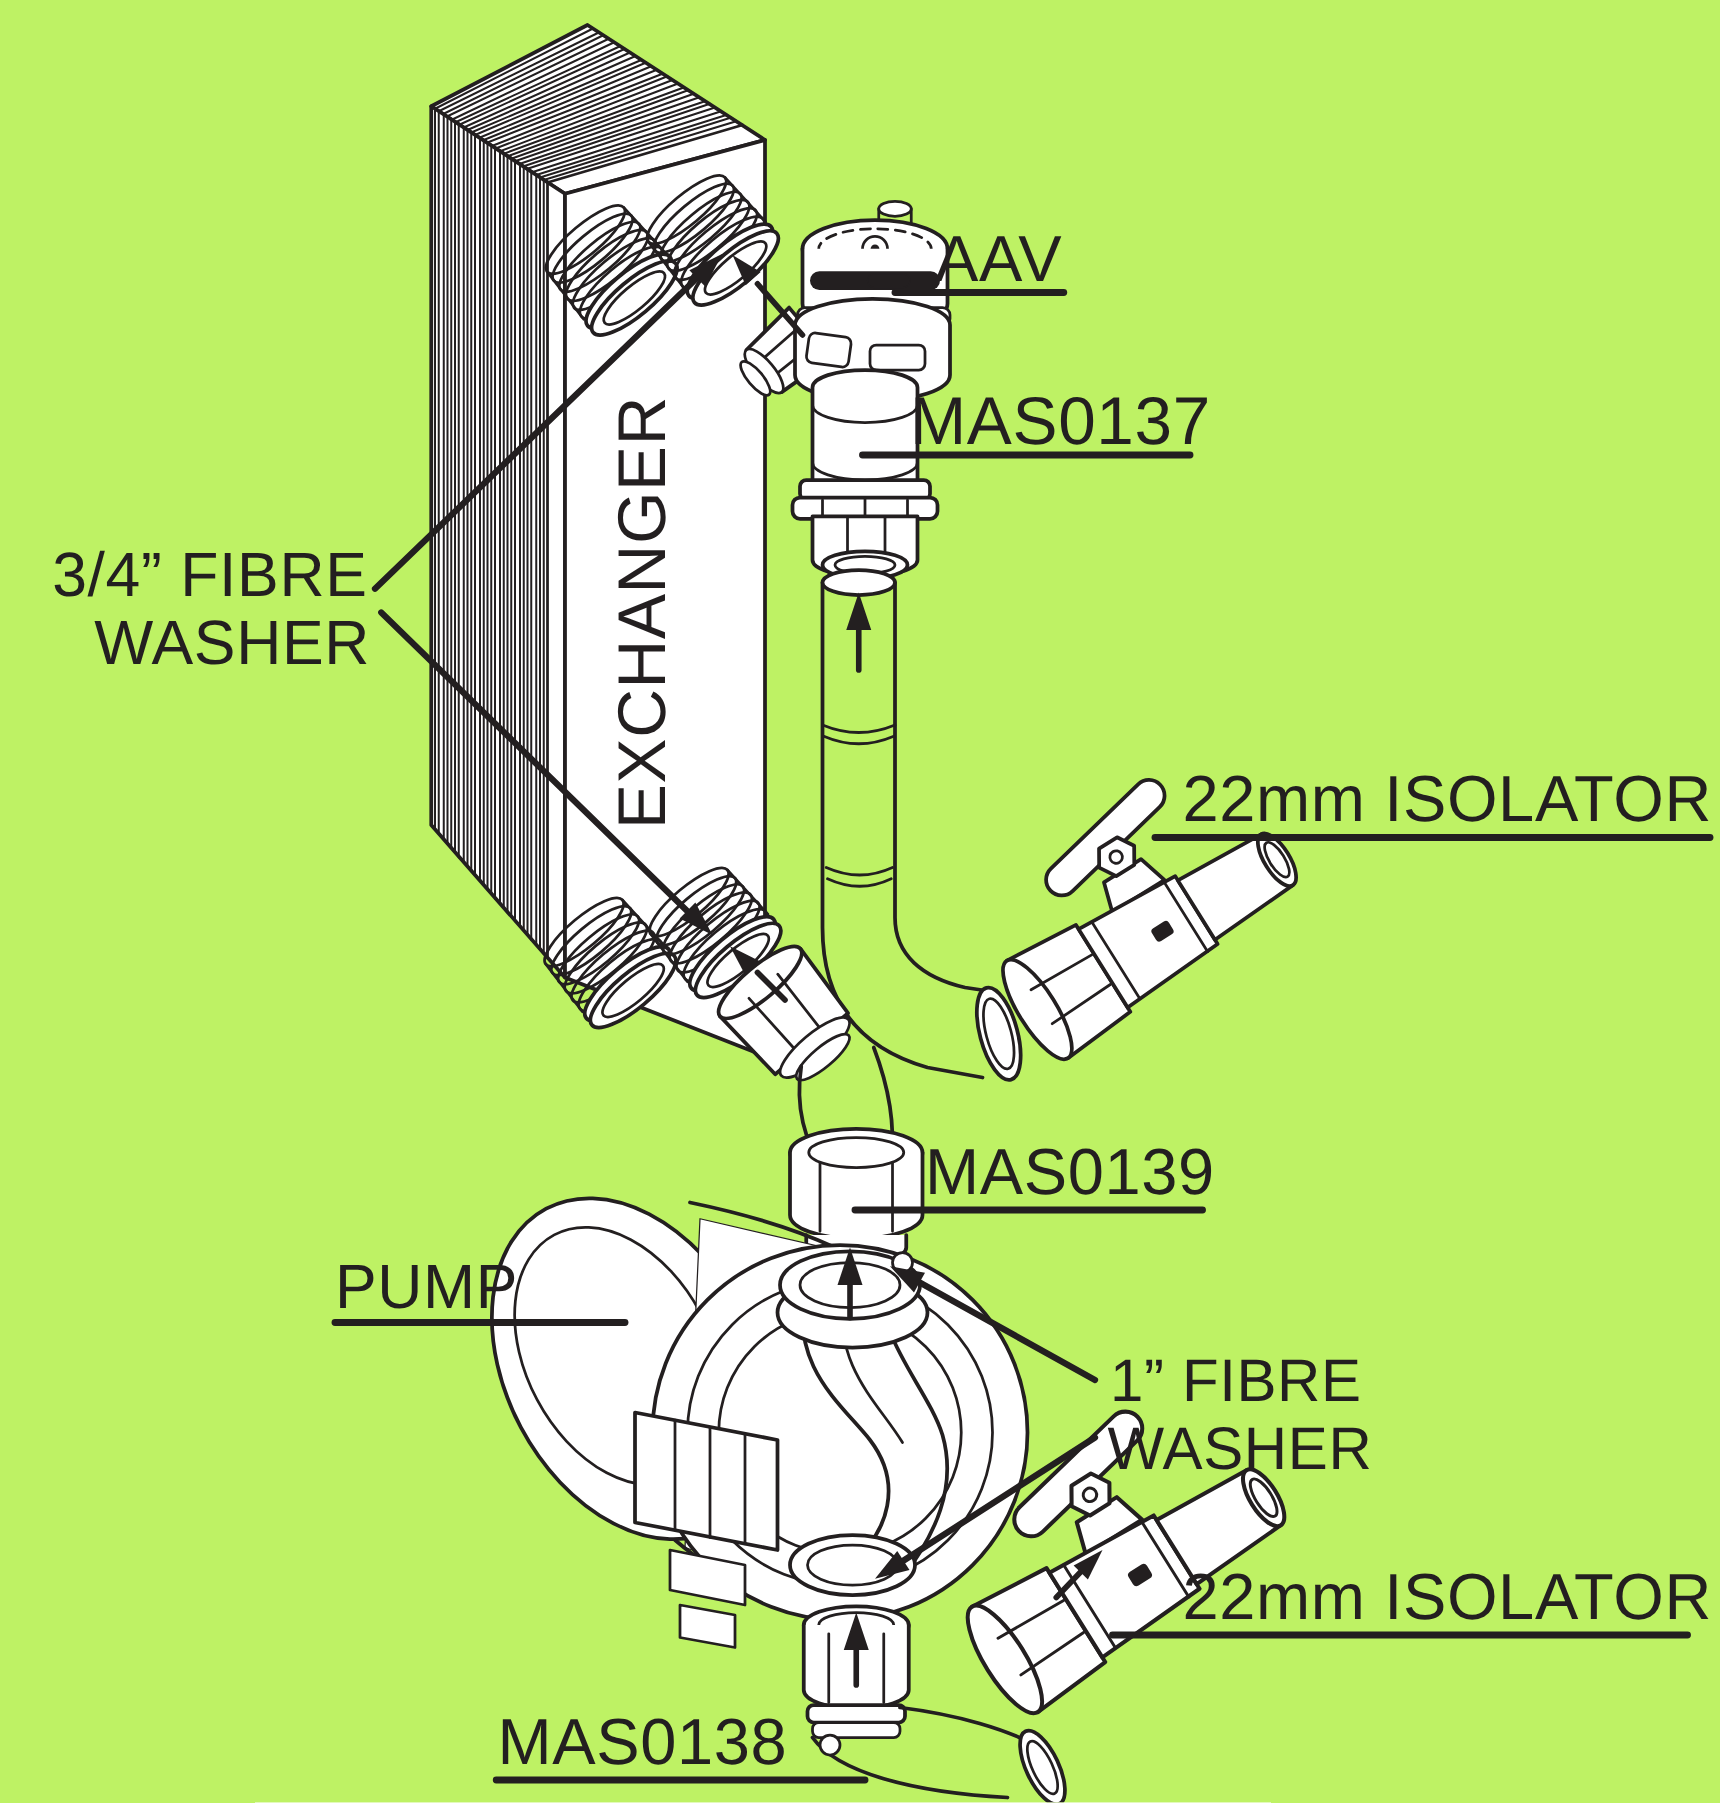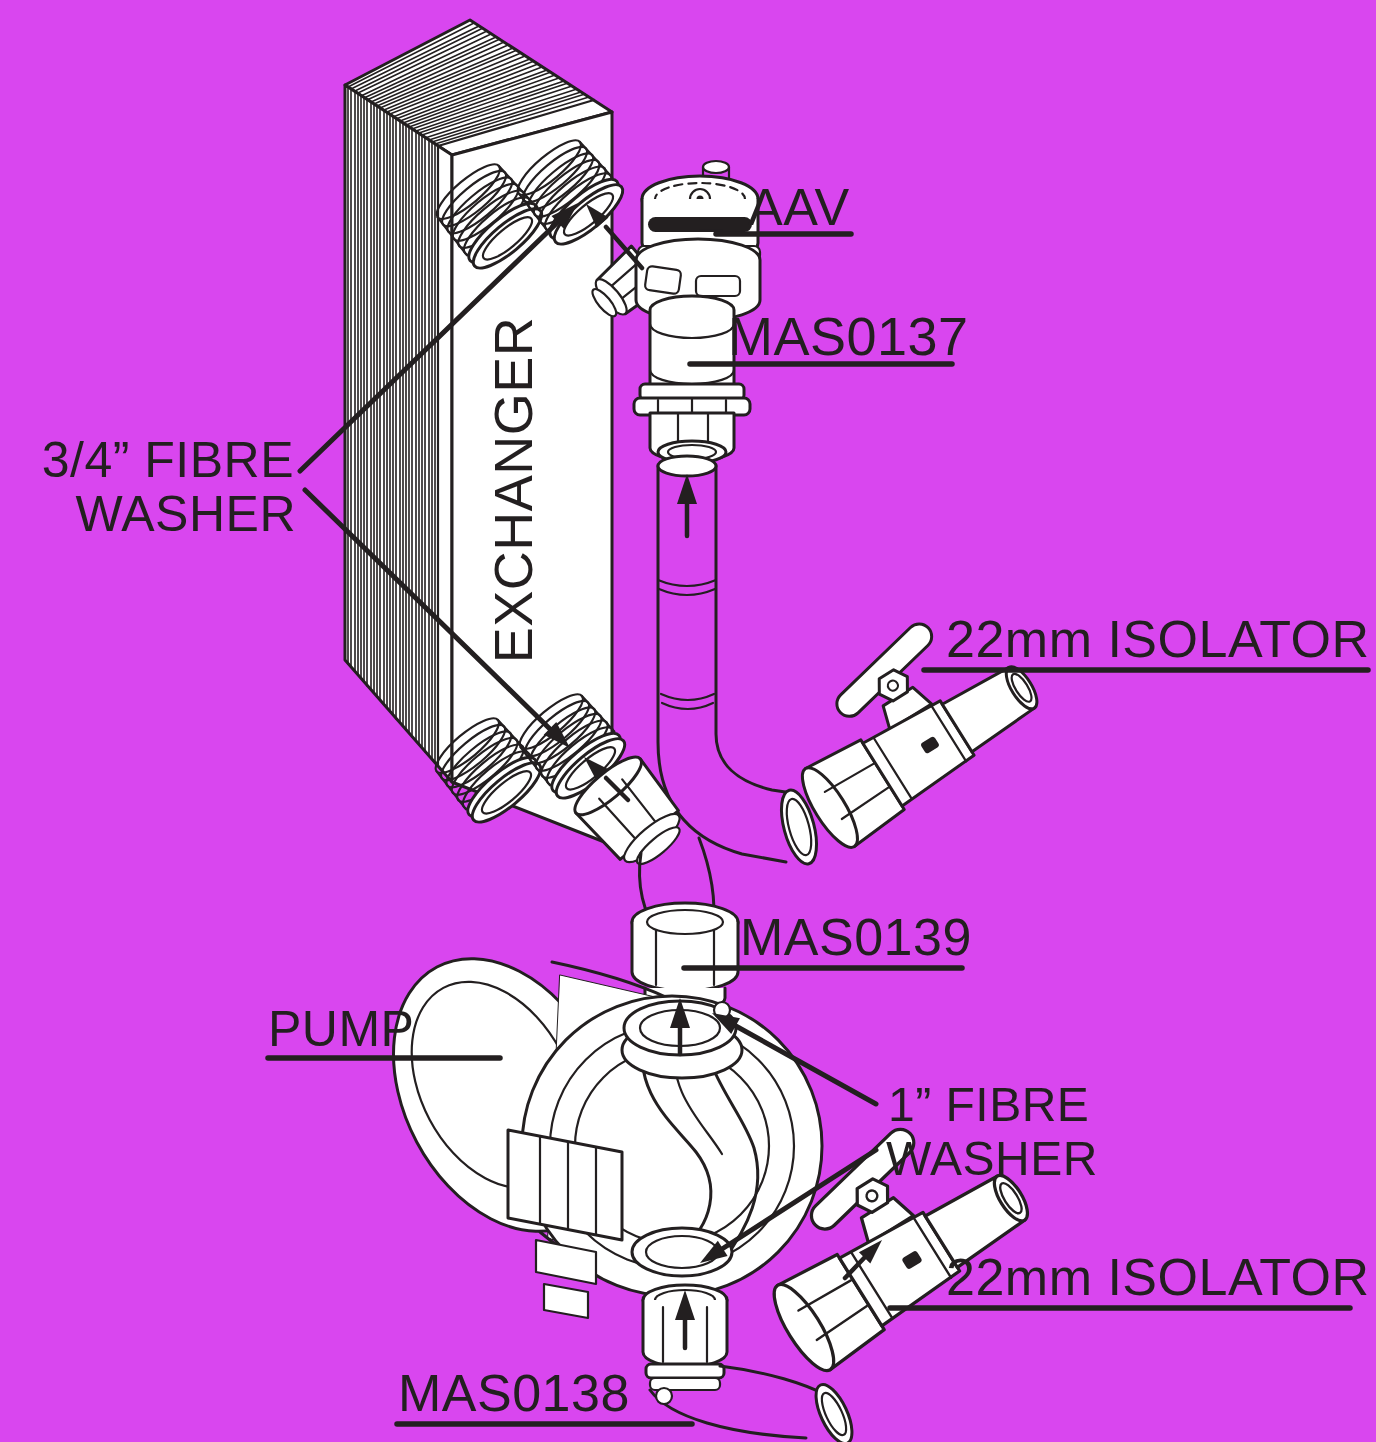--- a/index.html
+++ b/index.html
@@ -1,16 +1,16 @@
 <!DOCTYPE html>
 <html><head>
 <meta charset="utf-8">
 <style>
   html,body{margin:0;padding:0;background:#ffffff;}
-  .stage{position:relative;width:1376px;height:1442px;background:#d946ef;overflow:hidden;}
+  .stage{position:relative;width:1376px;height:1442px;background:#bef264;overflow:hidden;}
   svg{display:block;}
   svg *{stroke:#231f20;fill:none;stroke-linecap:round;stroke-linejoin:round;}
   .s1{stroke-width:1.6;}
   .s2{stroke-width:2.2;}
   .s3{stroke-width:3;}
   .w{fill:#ffffff;}
   .k{fill:#231f20;stroke:none;}
   .lead{stroke-width:5;}
   .arr{stroke-width:4.5;}
   .u{stroke-width:5.5;}

